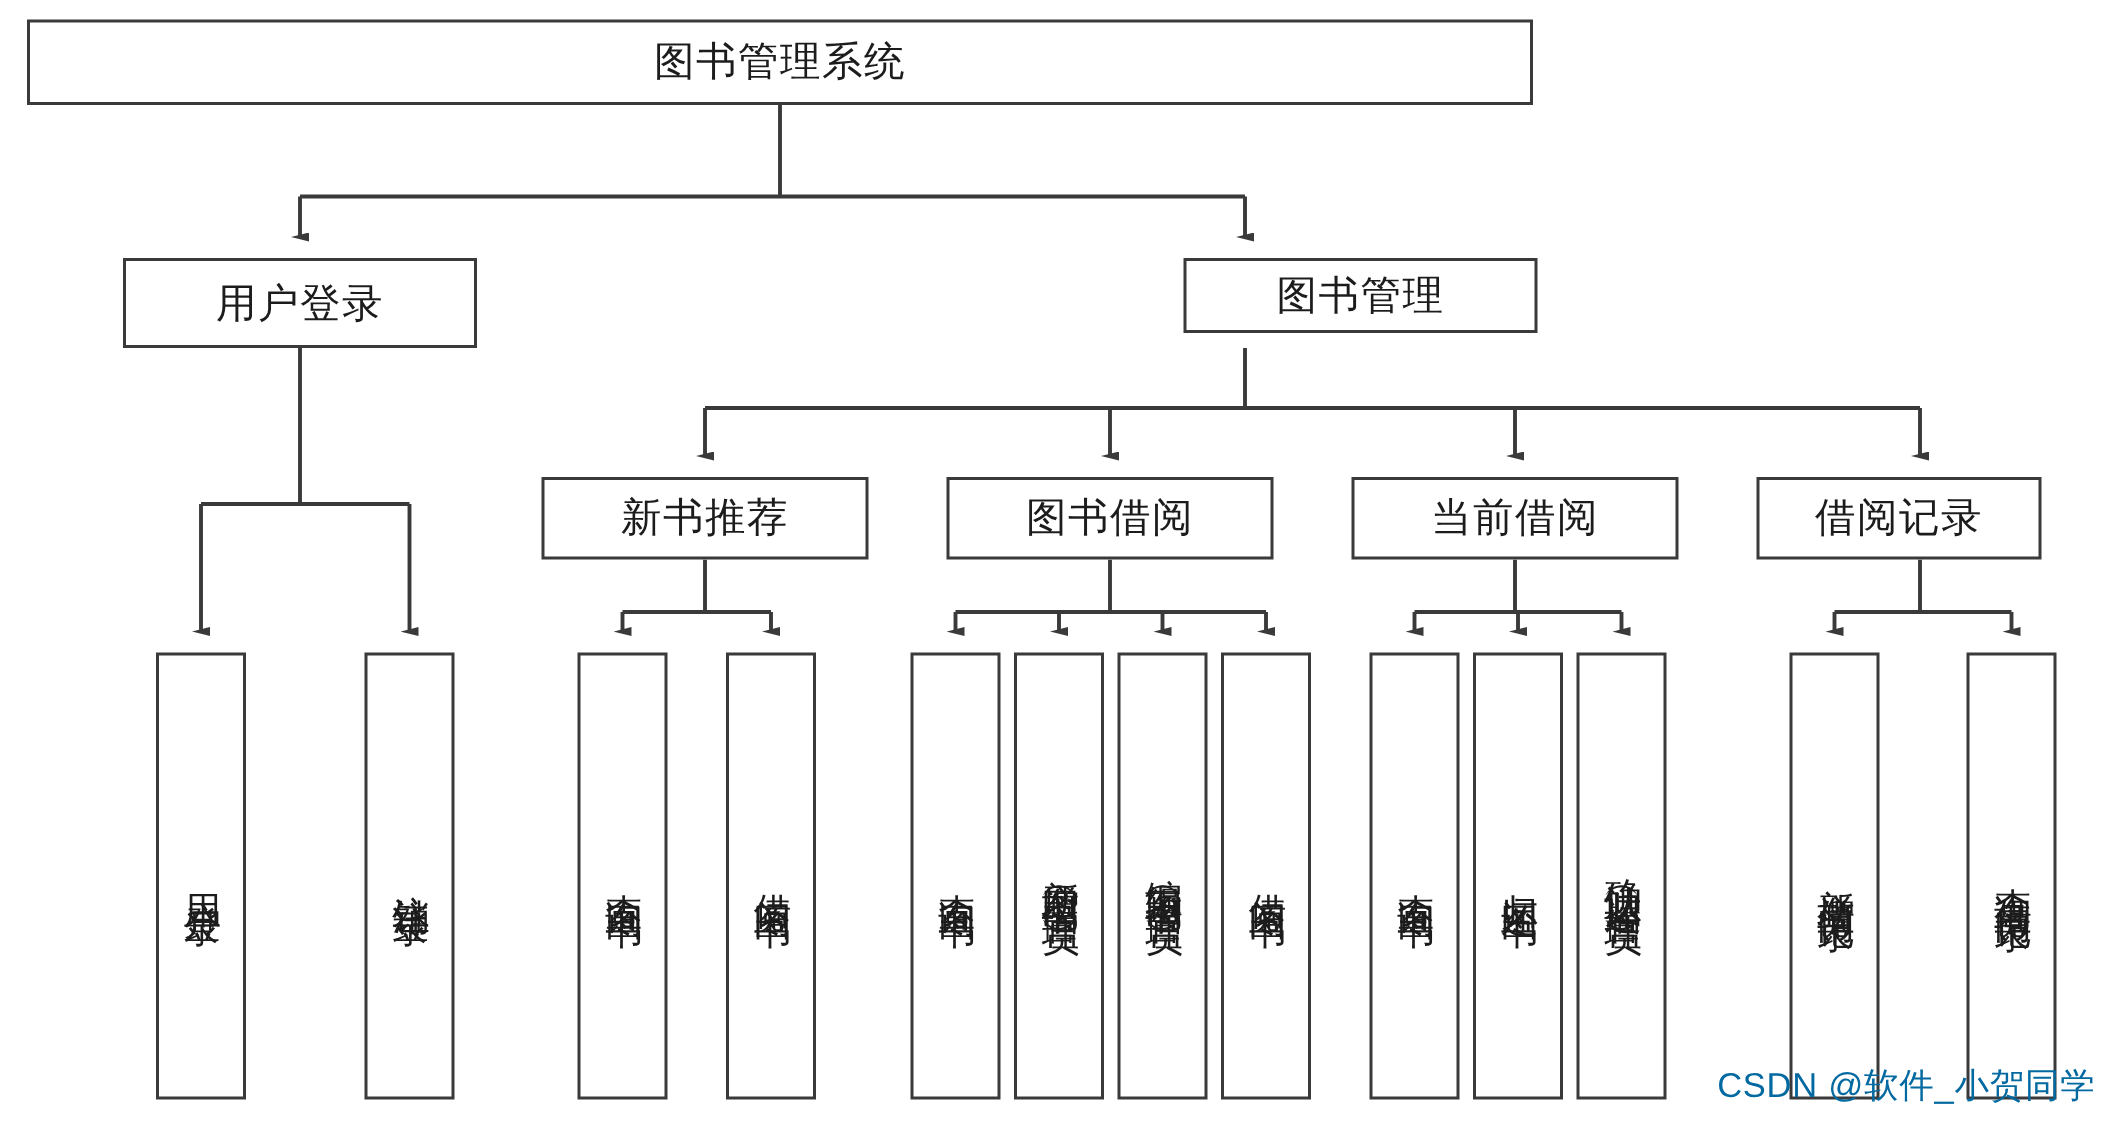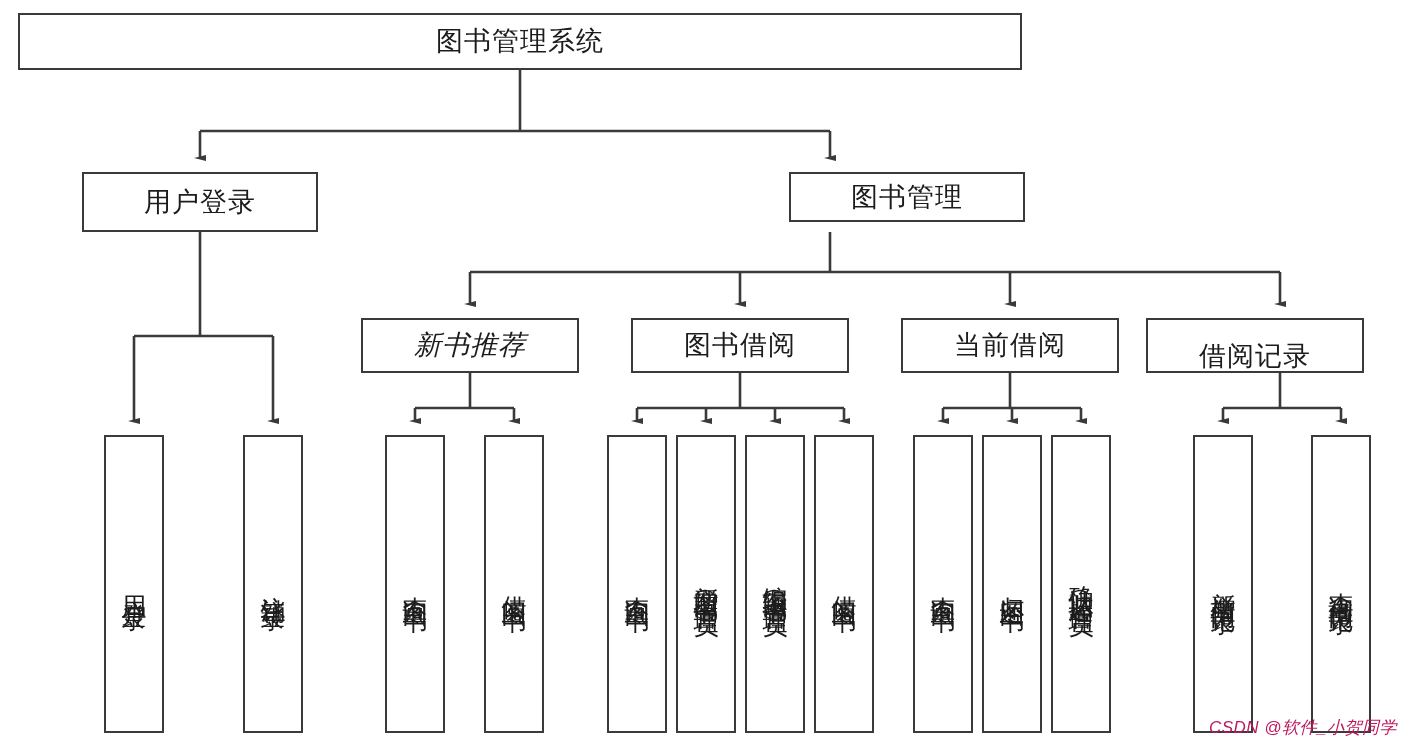--- a/index.html
+++ b/index.html
@@ -56,26 +56,25 @@
     font-size: 25px;
     letter-spacing: 4px;
     line-height: 1.0;
     max-height: 100%;
     white-space: normal;
   }
   #watermark {
     position: absolute;
     right: 8px;
     bottom: 8px;
-    font-size: 17px;
-    color: #be185d;
+    font-size: 23px;
+    color: #0369a1;
     letter-spacing: 0.5px;
     white-space: nowrap;
     user-select: none;
-    font-style: italic;
   }
 </style>
 </head>
 <body>
 
 <div id="canvas">
 
   <svg id="wires" viewBox="0 0 1405 747">
     <defs>
       <marker id="arrow" markerWidth="10" markerHeight="12" refX="3" refY="6" orient="auto" markerUnits="userSpaceOnUse">
@@ -130,30 +129,30 @@
     <span class="label">图书管理系统</span>
   </div>
 
   <div class="node horiz" id="node-l2-0" style="left: 82px; top: 172px; width: 236px; height: 60px;">
     <span class="label">用户登录</span>
   </div>
   <div class="node horiz" id="node-l2-1" style="left: 748px; top: 172px; width: 236px; height: 50px; margin-left: 41px;">
     <span class="label">图书管理</span>
   </div>
 
-  <div class="node horiz" id="node-l3-0" style="left: 361px; top: 318px; width: 218px; height: 55px; font-style: italic;">
+  <div class="node horiz" id="node-l3-0" style="left: 361px; top: 318px; width: 218px; height: 55px;">
     <span class="label">新书推荐</span>
   </div>
   <div class="node horiz" id="node-l3-2" style="left: 901px; top: 318px; width: 218px; height: 55px;">
     <span class="label">当前借阅</span>
   </div>
   <div class="node horiz" id="node-l3-1" style="left: 631px; top: 318px; width: 218px; height: 55px;">
     <span class="label">图书借阅</span>
   </div>
-  <div class="node horiz" id="node-l3-3" style="left: 1146px; top: 318px; width: 218px; height: 55px; align-items: flex-end;">
+  <div class="node horiz" id="node-l3-3" style="left: 1171px; top: 318px; width: 190px; height: 55px;">
     <span class="label">借阅记录</span>
   </div>
 
   <div class="node vert" id="node-leaf-0" style="left: 104px; top: 435px; width: 60px; height: 298px;">
     <span class="label">用户登录</span>
   </div>
   <div class="node vert" id="node-leaf-1" style="left: 243px; top: 435px; width: 60px; height: 298px;">
     <span class="label">注销登录</span>
   </div>
   <div class="node vert" id="node-leaf-2" style="left: 385px; top: 435px; width: 60px; height: 298px;">

